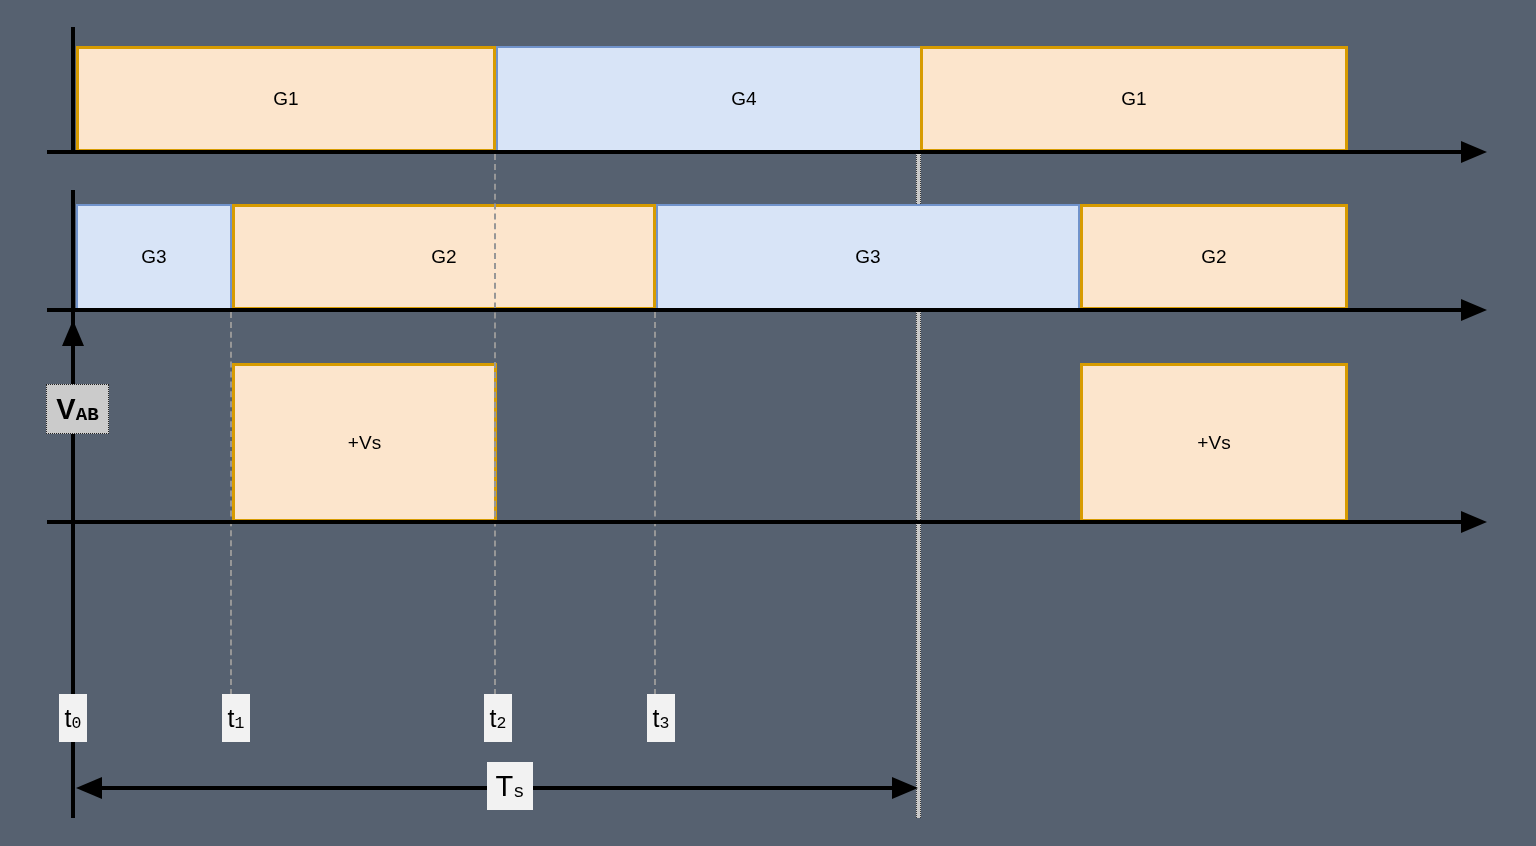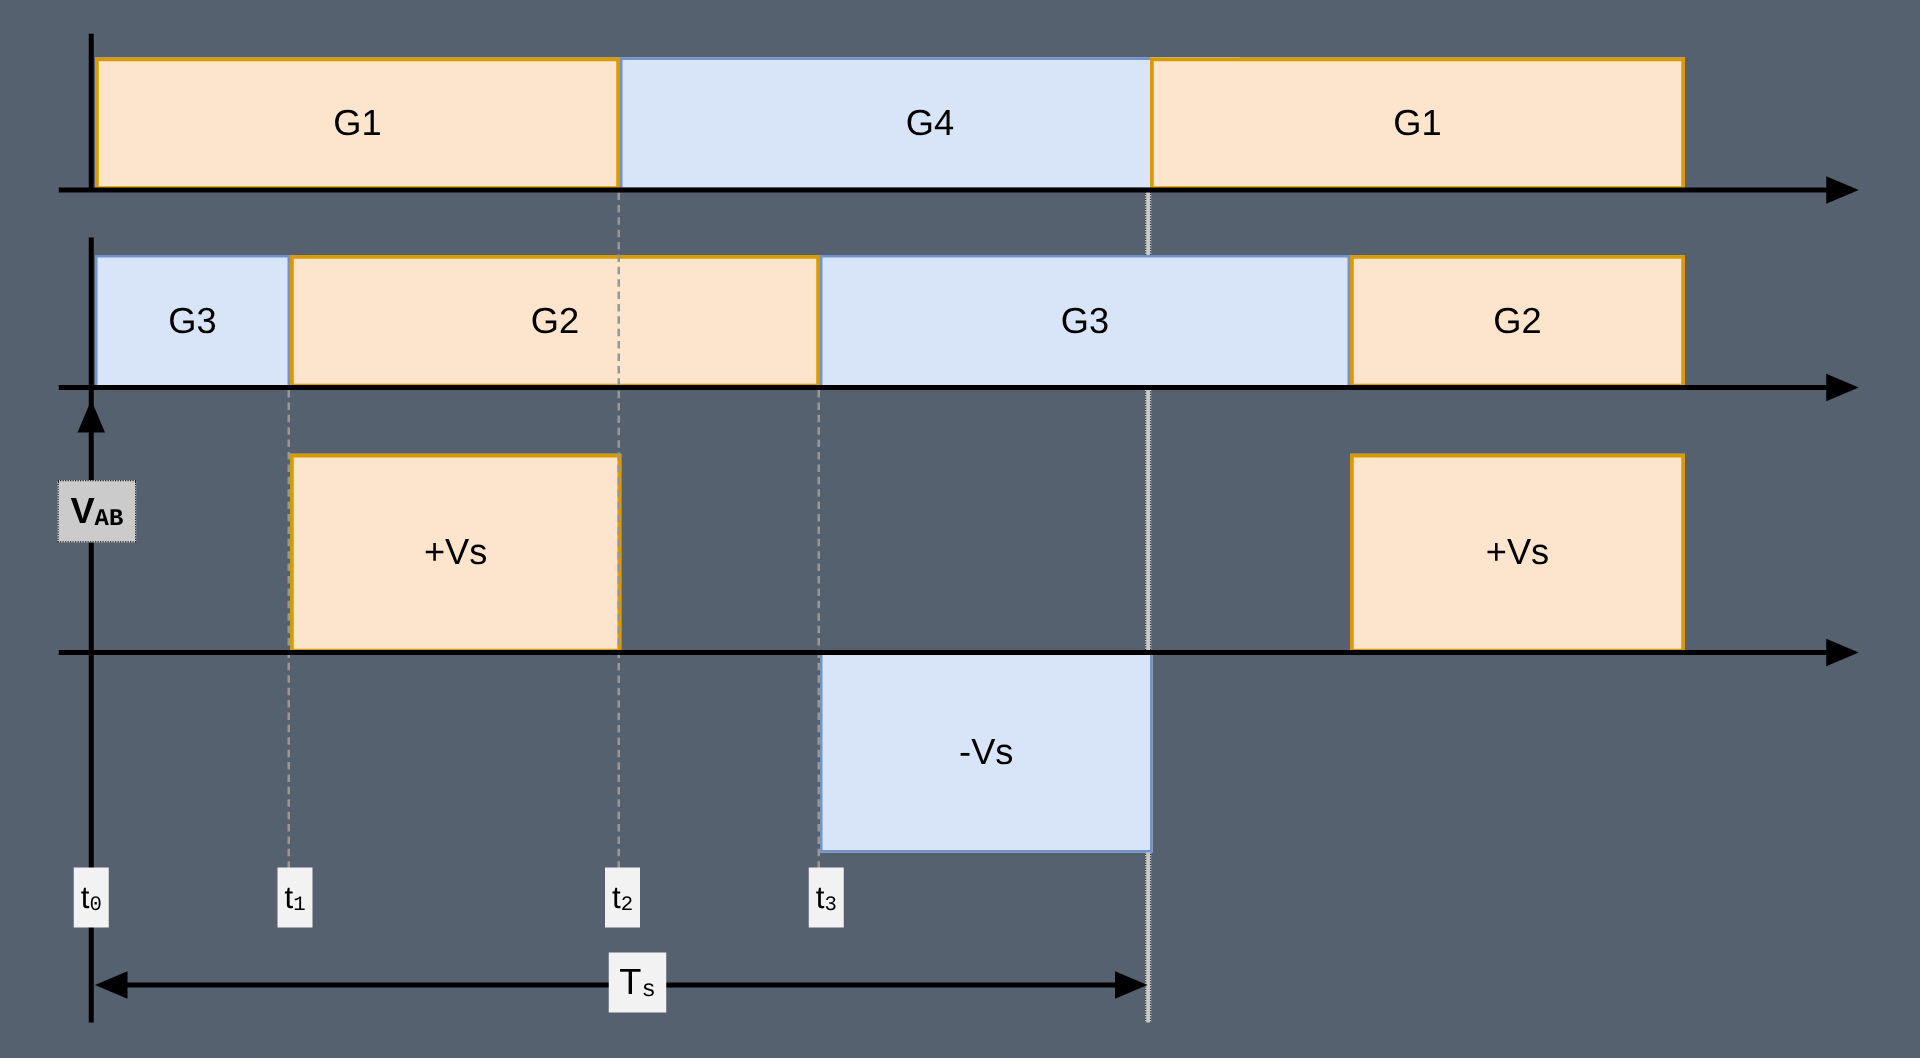--- a/index.html
+++ b/index.html
@@ -16,21 +16,21 @@
   }
   
   .pulse {
     position: absolute;
     box-sizing: border-box;
     display: flex;
     align-items: center;
     justify-content: center;
     z-index: 2;
     color: #000;
-    font-size: 29px;
+    font-size: 19px;
   }
   .pulse.orange {
     background: var(--orange-fill, #FCE5CC);
     border: 3px solid var(--orange-stroke, #D79B00);
   }
   .pulse.blue {
     background: var(--blue-fill, #D8E4F7);
     border: 2px solid var(--blue-stroke, #7193CB);
   }
   
@@ -142,23 +142,20 @@
   <div class="pulse blue" style="left:656px; top:204px; width:424px; height:106px;">
     <span>G3</span>
   </div>
   <div class="pulse orange" style="left:1080px; top:204px; width:268px; height:106px;">
     <span>G2</span>
   </div>
 
   <div class="pulse orange" style="left:232px; top:363px; width:265px; height:159px;">
     <span>+Vs</span>
   </div>
-  <div class="pulse blue" style="left:656px; top:522px; width:266px; height:160px;">
-    <span>-Vs</span>
-  </div>
   <div class="pulse orange" style="left:1080px; top:363px; width:268px; height:159px;">
     <span>+Vs</span>
   </div>
 
   <div class="dashed-v" style="left:230px; top:312px; height:383px;"></div>
   <div class="dashed-v" style="left:494px; top:154px; height:541px;"></div>
   <div class="dashed-v" style="left:654px; top:312px; height:383px;"></div>
 
   <div class="axis-h" style="left:47px; top:150px; width:1416px;"></div>
   <div class="arrow-right" style="left:1461px; top:141px;"></div>

